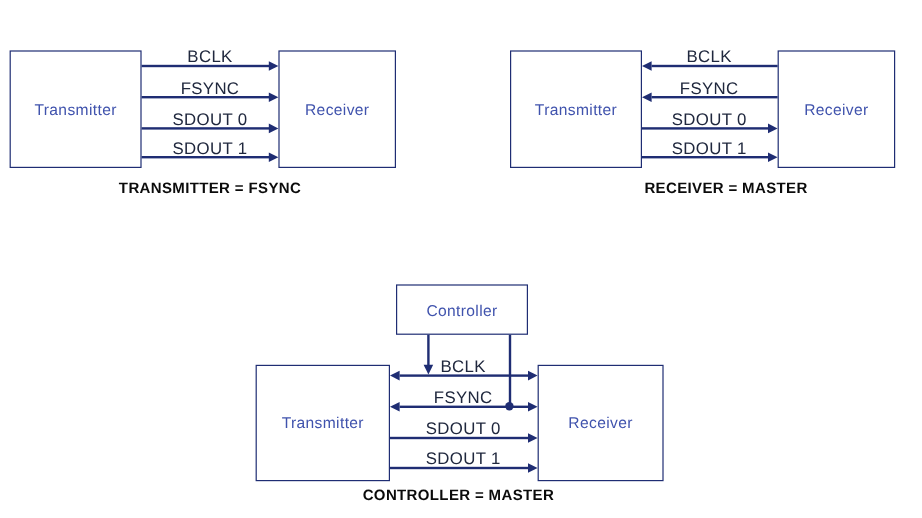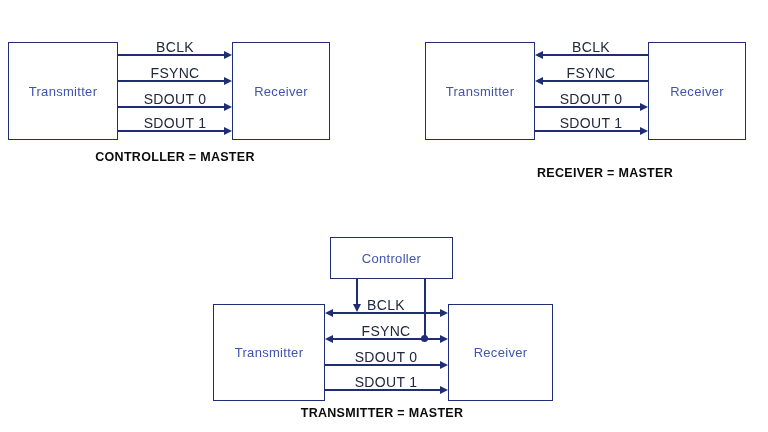--- a/index.html
+++ b/index.html
@@ -51,21 +51,21 @@
   <span class="siglabel" style="left:175px;top:65px;">FSYNC</span>
 
   <div class="hline" style="left:118px;top:106px;width:107px;"></div>
   <div class="arrow-r" style="left:224px;top:103px;"></div>
   <span class="siglabel" style="left:175px;top:91px;">SDOUT 0</span>
 
   <div class="hline" style="left:118px;top:130px;width:107px;"></div>
   <div class="arrow-r" style="left:224px;top:127px;"></div>
   <span class="siglabel" style="left:175px;top:115px;">SDOUT 1</span>
 
-  <span class="caption" style="left:175px;top:150px;">CONTROLLER  =  MASTER</span>
+  <span class="caption" style="left:175px;top:150px;">TRANSMITTER  =  FSYNC</span>
 
   <div class="box" style="left:425px;top:42px;width:110px;height:98px;">
     <span>Transmitter</span>
   </div>
   <div class="box" style="left:648px;top:42px;width:98px;height:98px;">
     <span>Receiver</span>
   </div>
 
   <div class="hline" style="left:543px;top:54px;width:105px;"></div>
   <div class="arrow-l" style="left:535px;top:51px;"></div>
@@ -76,23 +76,23 @@
   <span class="siglabel" style="left:591px;top:65px;">FSYNC</span>
 
   <div class="hline" style="left:535px;top:106px;width:106px;"></div>
   <div class="arrow-r" style="left:640px;top:103px;"></div>
   <span class="siglabel" style="left:591px;top:91px;">SDOUT 0</span>
 
   <div class="hline" style="left:535px;top:130px;width:106px;"></div>
   <div class="arrow-r" style="left:640px;top:127px;"></div>
   <span class="siglabel" style="left:591px;top:115px;">SDOUT 1</span>
 
-  <span class="caption" style="left:593px;top:166px;padding-left:24px;">RECEIVER  =  MASTER</span>
+  <span class="caption" style="left:593px;top:150px;padding-left:24px;">RECEIVER  =  MASTER</span>
 
-  <div class="box" style="left:330px;top:237px;width:123px;height:42px;">
+  <div class="box" style="left:330px;top:237px;width:110px;height:42px;">
     <span>Controller</span>
   </div>
   <div class="box" style="left:213px;top:304px;width:112px;height:97px;">
     <span>Transmitter</span>
   </div>
   <div class="box" style="left:448px;top:304px;width:105px;height:97px;">
     <span>Receiver</span>
   </div>
 
   <div class="vline" style="left:356px;top:279px;height:26px;"></div>
@@ -112,15 +112,15 @@
   <span class="siglabel" style="left:386px;top:323px;">FSYNC</span>
 
   <div class="hline" style="left:325px;top:364px;width:115px;"></div>
   <div class="arrow-r" style="left:440px;top:361px;"></div>
   <span class="siglabel" style="left:386px;top:349px;">SDOUT 0</span>
 
   <div class="hline" style="left:325px;top:389px;width:115px;"></div>
   <div class="arrow-r" style="left:440px;top:386px;"></div>
   <span class="siglabel" style="left:386px;top:374px;">SDOUT 1</span>
 
-  <span class="caption" style="left:382px;top:406px;">TRANSMITTER  =  MASTER</span>
+  <span class="caption" style="left:382px;top:406px;">CONTROLLER  =  MASTER</span>
 
 </div>
 
 </body></html>

